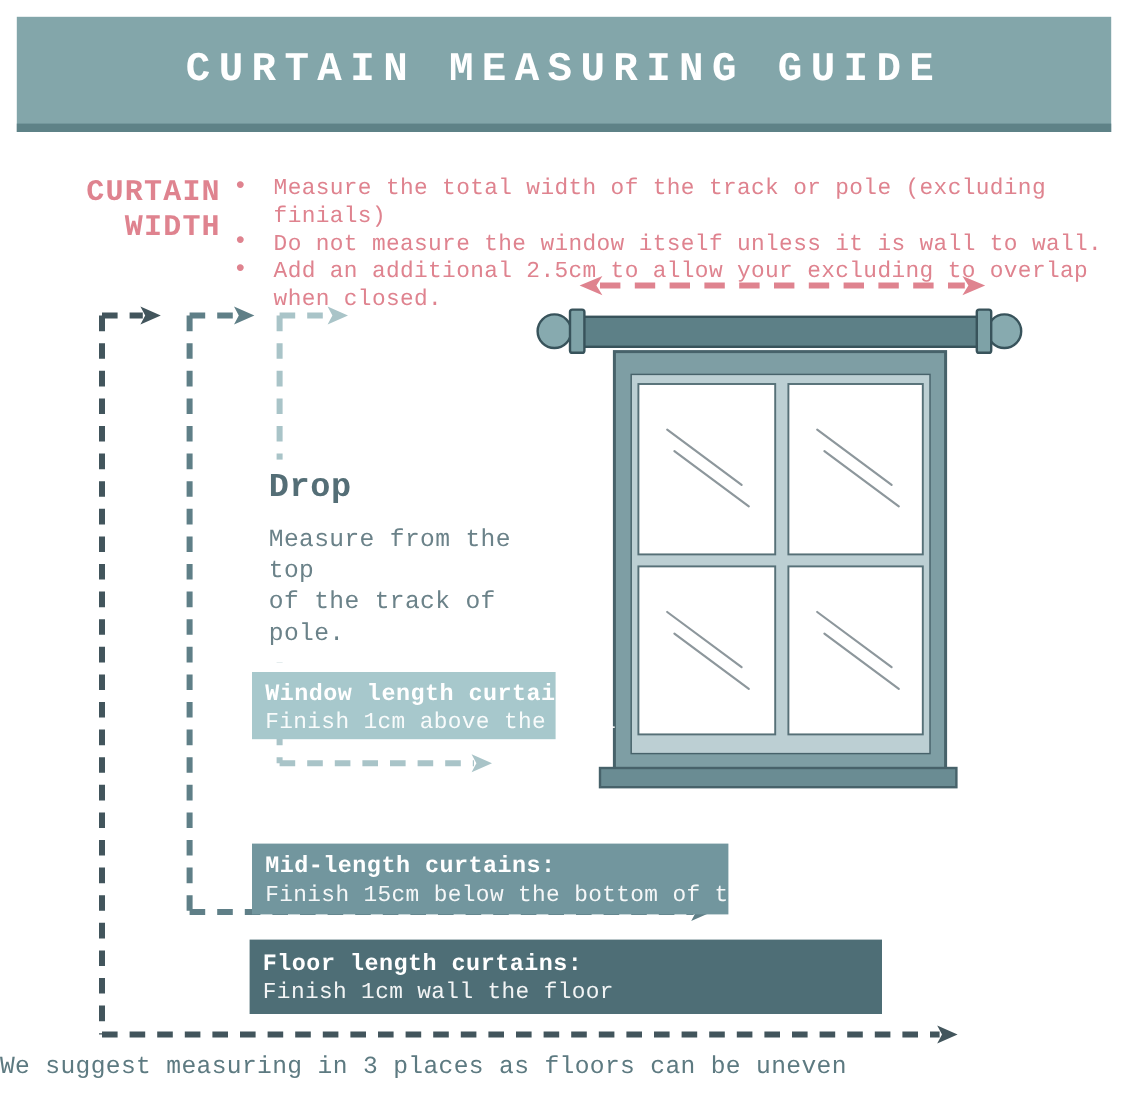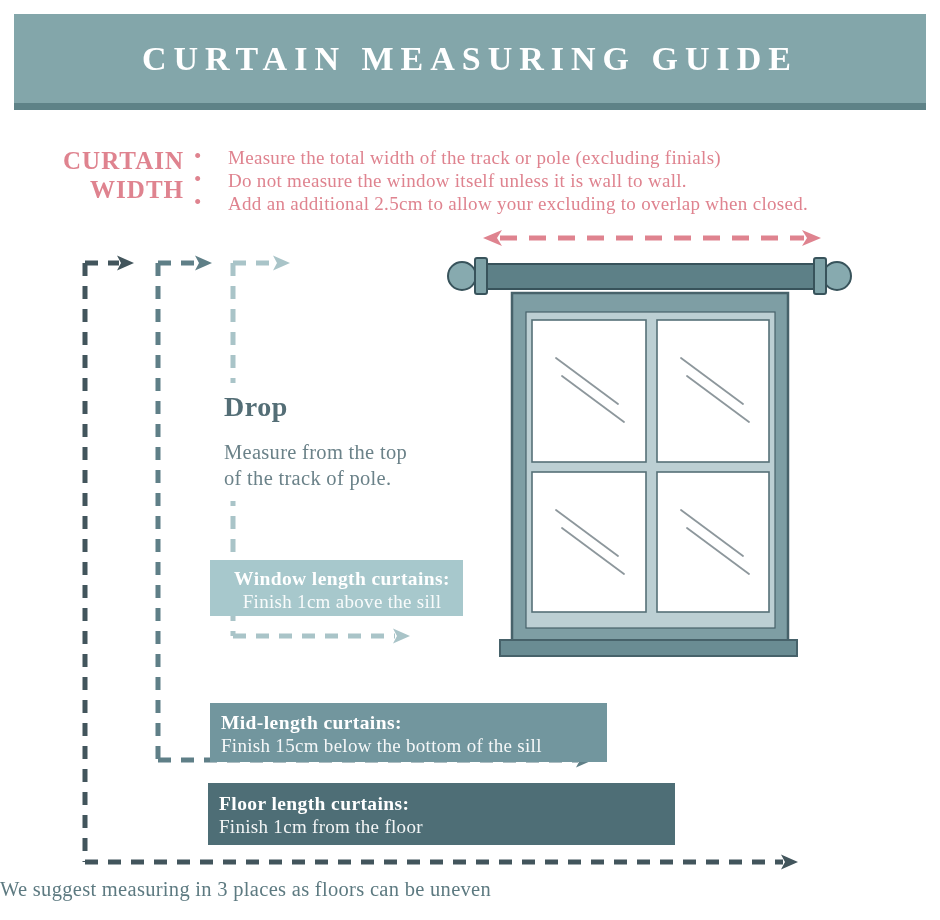--- a/index.html
+++ b/index.html
@@ -6,21 +6,21 @@
     --header-teal:#83a6aa; --header-strip:#5e8287; --pink:#df838f;
     --line-dark:#42555c; --line-mid:#5f7f87; --line-light:#a9c4c8;
     --pole-fill:#5d8087; --pole-stroke:#38535b; --collar-fill:#7ea2a7; --finial-fill:#87aaaf;
     --frame-fill:#7e9ea4; --frame-stroke:#47626a; --inner-frame:#bccfd3; --pane-stroke:#567077;
     --glass-line:#8d979c; --sill-fill:#6a8c93;
     --box-light:#a7c8cc; --box-mid:#72969e; --box-dark:#4e6e76;
     --drop-heading:#546e76; --drop-text:#6b8289; --footer-text:#5d7a81;
   }
   html,body{margin:0;padding:0;background:#fff;}
   .canvas{position:relative;width:940px;height:920px;background:#fff;overflow:hidden;
-          font-family:Liberation Serif, serif;}
+          font-family:Liberation Mono, monospace;}
 
   .header{position:absolute;left:14px;top:14px;width:912px;height:89px;
           background:var(--header-teal);border-bottom:7px solid var(--header-strip);
           display:flex;align-items:center;justify-content:center;box-sizing:content-box;}
   .header h1{margin:0;color:#ffffff;font-size:34px;font-weight:700;letter-spacing:7px;white-space:nowrap;}
 
   .cw-label{position:absolute;left:50px;top:146px;width:134px;text-align:right;
             color:var(--pink);font-weight:700;font-size:25px;line-height:29px;letter-spacing:1px;}
 
   .bullets{position:absolute;left:192px;top:146px;width:736px;margin:0;padding:0;list-style:none;
@@ -48,21 +48,21 @@
   .drop-block{position:absolute;left:216px;top:383px;width:232px;background:#ffffff;
               padding:8px 0 10px 8px;z-index:2;box-sizing:border-box;}
   .drop-heading{margin:0 0 16px 0;color:var(--drop-heading);font-size:28px;font-weight:700;letter-spacing:.5px;}
   .drop-desc{margin:0;color:var(--drop-text);font-size:20.5px;line-height:26px;letter-spacing:.3px;}
 
   .length-box{position:absolute;color:#ffffff;z-index:2;box-sizing:border-box;padding:7px 0 0 11px;}
   .length-box .box-title{font-size:19.5px;font-weight:700;line-height:23px;letter-spacing:.4px;white-space:nowrap;}
   .length-box .box-subtitle{font-size:19px;font-weight:400;line-height:24px;letter-spacing:.3px;opacity:.93;white-space:nowrap;}
   .box-window{left:210px;top:560px;width:253px;height:56px;background:var(--box-light);text-align:center;}
   .box-mid{left:210px;top:675px;width:397px;height:59px;padding-top:8px;background:var(--box-mid);margin-top:28px;}
-  .box-floor{left:208px;top:783px;width:467px;height:62px;padding-top:9px;background:var(--box-dark);}
+  .box-floor{left:208px;top:783px;width:527px;height:62px;padding-top:9px;background:var(--box-dark);}
 
   .footer-note{position:absolute;left:0;top:878px;width:940px;text-align:left;
                color:var(--footer-text);font-size:20.5px;letter-spacing:.3px;z-index:2;}
 </style>
 </head>
 <body>
 
 <div class="canvas">
 
   <div class="header">
@@ -154,18 +154,18 @@
     <div class="box-subtitle">Finish 1cm above the sill</div>
   </div>
 
   <div class="length-box box-mid">
     <div class="box-title">Mid-length curtains:</div>
     <div class="box-subtitle">Finish 15cm below the bottom of the sill</div>
   </div>
 
   <div class="length-box box-floor">
     <div class="box-title">Floor length curtains:</div>
-    <div class="box-subtitle">Finish 1cm from the floor</div>
+    <div class="box-subtitle">Finish 1cm wall the floor</div>
   </div>
 
   <div class="footer-note">We suggest measuring in 3 places as floors can be uneven</div>
 
 </div>
 
 </body></html>

